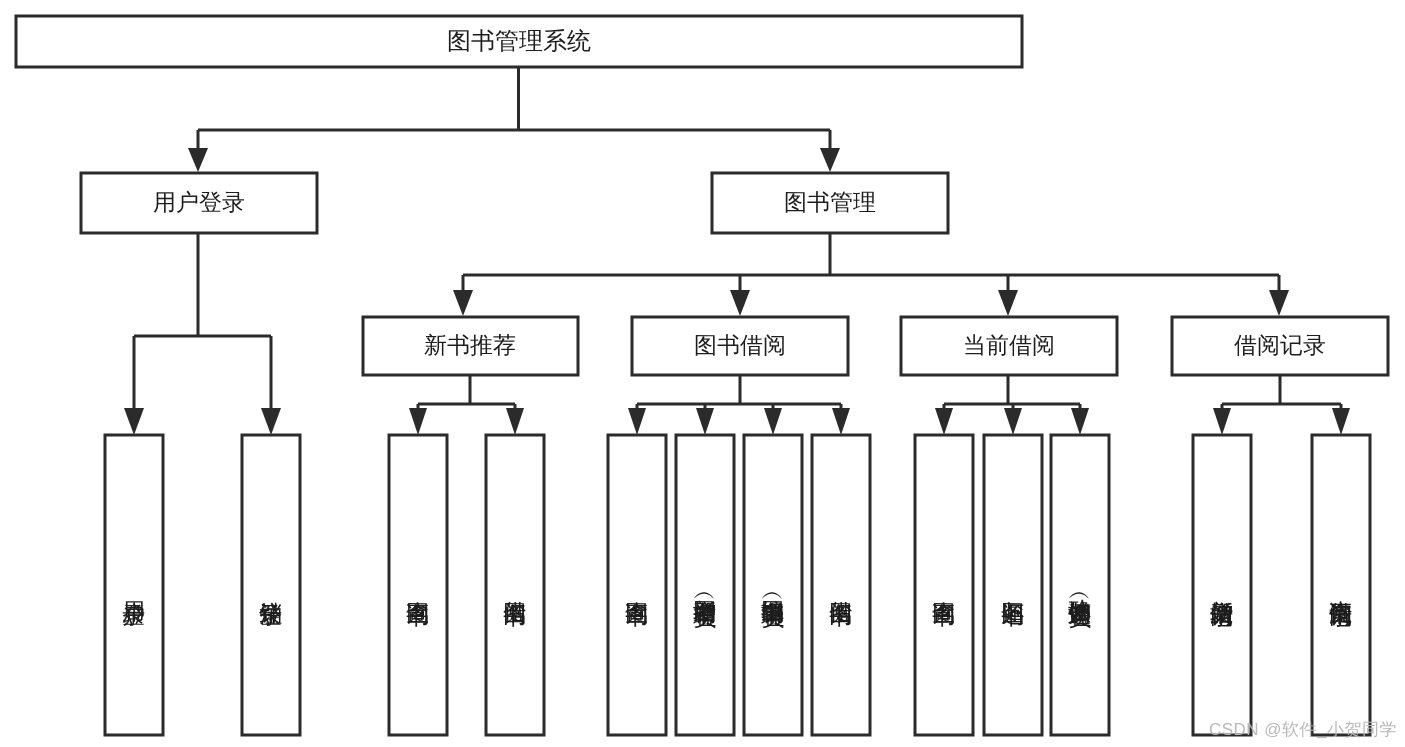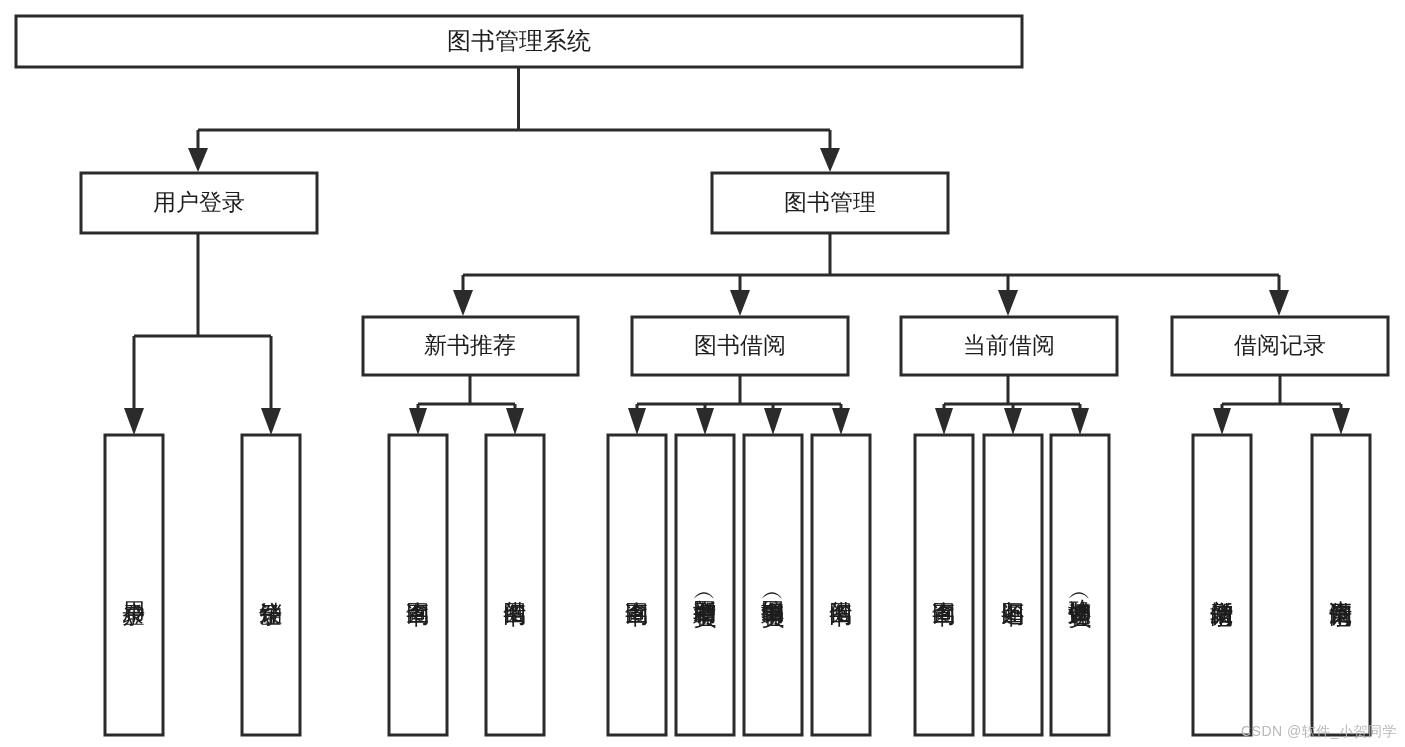--- a/index.html
+++ b/index.html
@@ -67,21 +67,21 @@
     color: #1d1d1d;
     letter-spacing: 1px;
     white-space: nowrap;
     pointer-events: none;
   }
   .watermark {
     position: absolute;
     right: 8px;
     bottom: 6px;
     font-family: "Liberation Sans", "DejaVu Sans", sans-serif;
-    font-size: 14px;
+    font-size: 17px;
     color: #b9b9b9;
     letter-spacing: 0.5px;
     white-space: nowrap;
   }
 </style>
 </head>
 <body>
 
 <div id="diagram-root">
 

